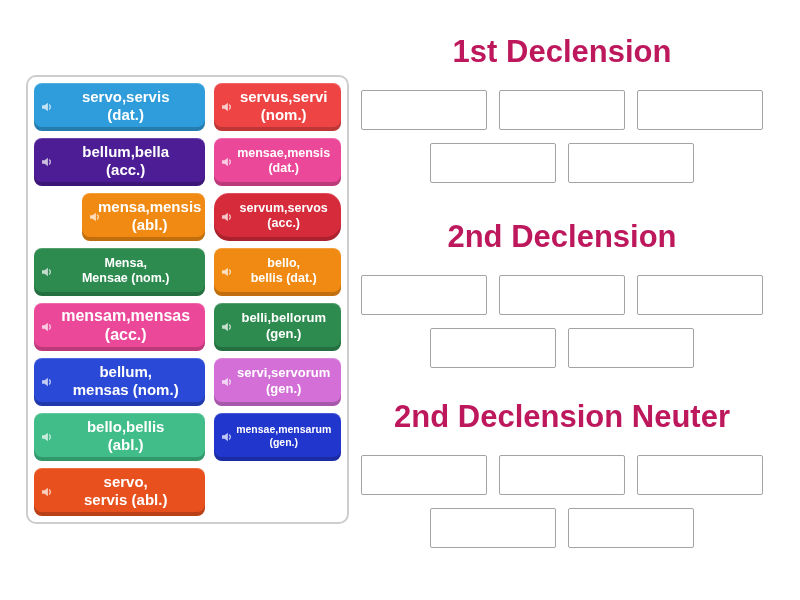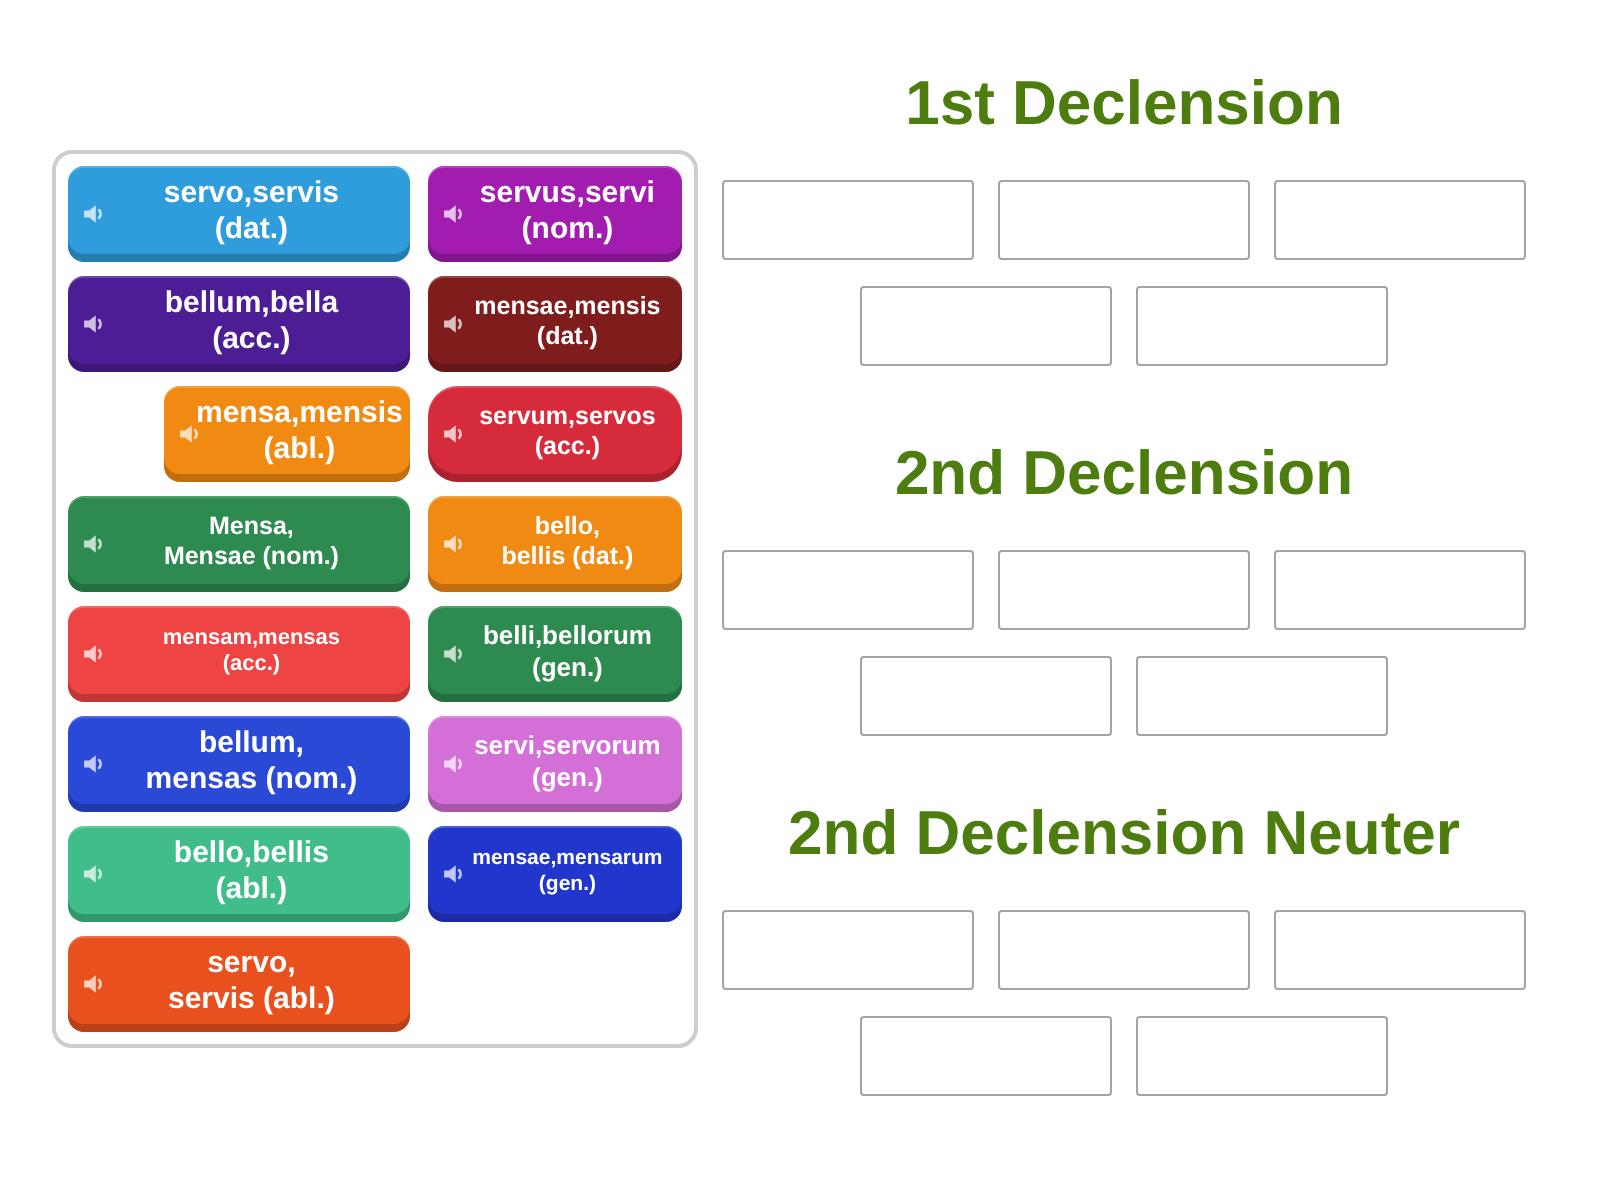--- a/index.html
+++ b/index.html
@@ -52,21 +52,21 @@
     width:410px; height:600px;
   }
   .group { position:absolute; left:0; width:100%; text-align:center; }
   .group-1 { top:34px; }
   .group-2 { top:219px; }
   .group-3 { top:399px; }
   .group-title {
     margin:0 0 20px 0;
     font-size:31px;
     font-weight:600;
-    color:#4d7c0f;
+    color:#be185d;
     letter-spacing:0;
     line-height:1.15;
     white-space:nowrap;
   }
   .slots {
     display:flex; flex-wrap:wrap;
     justify-content:center;
     gap:13px 12px;
   }
   .slot {
@@ -82,39 +82,39 @@
 <div class="tiles-panel" id="tilesPanel">
     <div class="tile" style="background: rgb(47, 157, 219); font-size: 15px;">
       <span class="spk">
         <svg viewBox="0 0 24 24">
           <path fill="#ffffff" d="M3.5 9v6h4.4l5.6 4.4V4.6L7.9 9H3.5z"></path>
           <path fill="none" stroke="#ffffff" stroke-width="2.2" stroke-linecap="round" d="M16.3 8.6a4.8 4.8 0 0 1 0 6.8"></path>
         </svg>
       </span>
       <span class="tile-text"><span>servo,servis</span><br><span>(dat.)</span></span>
     </div>
-    <div class="tile" style="background: #a21caf; font-size: 15px;">
+    <div class="tile" style="background: #ef4444; font-size: 15px;">
       <span class="spk">
         <svg viewBox="0 0 24 24">
           <path fill="#ffffff" d="M3.5 9v6h4.4l5.6 4.4V4.6L7.9 9H3.5z"></path>
           <path fill="none" stroke="#ffffff" stroke-width="2.2" stroke-linecap="round" d="M16.3 8.6a4.8 4.8 0 0 1 0 6.8"></path>
         </svg>
       </span>
       <span class="tile-text"><span>servus,servi</span><br><span>(nom.)</span></span>
     </div>
     <div class="tile" style="background: #4c1d95; font-size: 15px;">
       <span class="spk">
         <svg viewBox="0 0 24 24">
           <path fill="#ffffff" d="M3.5 9v6h4.4l5.6 4.4V4.6L7.9 9H3.5z"></path>
           <path fill="none" stroke="#ffffff" stroke-width="2.2" stroke-linecap="round" d="M16.3 8.6a4.8 4.8 0 0 1 0 6.8"></path>
         </svg>
       </span>
       <span class="tile-text"><span>bellum,bella</span><br><span>(acc.)</span></span>
     </div>
-    <div class="tile" style="background: #7f1d1d; font-size: 12.5px;">
+    <div class="tile" style="background: #ec4899; font-size: 12.5px;">
       <span class="spk">
         <svg viewBox="0 0 24 24">
           <path fill="#ffffff" d="M3.5 9v6h4.4l5.6 4.4V4.6L7.9 9H3.5z"></path>
           <path fill="none" stroke="#ffffff" stroke-width="2.2" stroke-linecap="round" d="M16.3 8.6a4.8 4.8 0 0 1 0 6.8"></path>
         </svg>
       </span>
       <span class="tile-text"><span>mensae,mensis</span><br><span>(dat.)</span></span>
     </div>
     <div class="tile" style="background: rgb(240, 138, 18); font-size: 15px; margin-left: 48px;">
       <span class="spk">
@@ -145,21 +145,21 @@
     </div>
     <div class="tile" style="background: rgb(240, 138, 18); font-size: 12.5px;">
       <span class="spk">
         <svg viewBox="0 0 24 24">
           <path fill="#ffffff" d="M3.5 9v6h4.4l5.6 4.4V4.6L7.9 9H3.5z"></path>
           <path fill="none" stroke="#ffffff" stroke-width="2.2" stroke-linecap="round" d="M16.3 8.6a4.8 4.8 0 0 1 0 6.8"></path>
         </svg>
       </span>
       <span class="tile-text"><span>bello,</span><br><span>bellis (dat.)</span></span>
     </div>
-    <div class="tile" style="background: #ef4444; font-size: 11px; justify-content: flex-end;">
+    <div class="tile" style="background: #ec4899; font-size: 16px; justify-content: flex-end;">
       <span class="spk">
         <svg viewBox="0 0 24 24">
           <path fill="#ffffff" d="M3.5 9v6h4.4l5.6 4.4V4.6L7.9 9H3.5z"></path>
           <path fill="none" stroke="#ffffff" stroke-width="2.2" stroke-linecap="round" d="M16.3 8.6a4.8 4.8 0 0 1 0 6.8"></path>
         </svg>
       </span>
       <span class="tile-text"><span>mensam,mensas</span><br><span>(acc.)</span></span>
     </div>
     <div class="tile" style="background: rgb(46, 139, 79); font-size: 13px; text-align: center;">
       <span class="spk">

